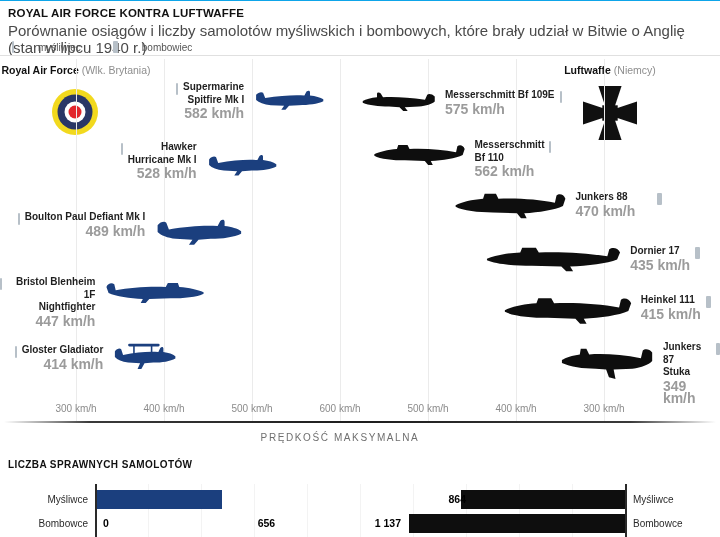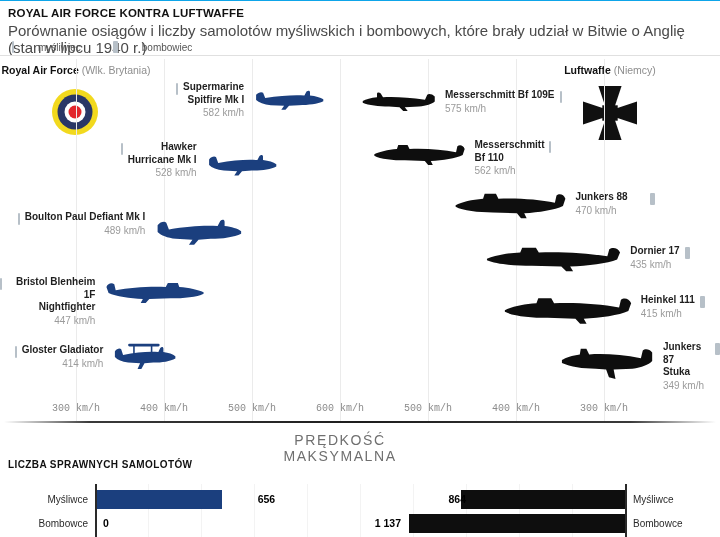--- a/index.html
+++ b/index.html
@@ -18,27 +18,27 @@
   
   .gridline{position:absolute;top:58px;height:362px;width:1px;background:#ebebeb;}
   .side-header{position:absolute;top:63px;width:220px;text-align:center;font-size:10.5px;color:#8d8d8d;}
   .side-header b{color:#111;}
   .emblem{position:absolute;}
   .plane{position:absolute;}
   .plane svg{display:block;width:100%;height:100%;}
   .plane-label{position:absolute;display:flex;gap:5px;align-items:flex-start;}
   .plane-label .names{font-size:10px;line-height:12.5px;font-weight:bold;color:#1f1f1f;}
   .plane-label.raf .names{text-align:right;}
-  .plane-label .speed{font-size:10px;font-weight:normal;color:#9b9b9b;margin-top:1px;}
+  .plane-label .speed{font-size:14px;font-weight:bold;color:#9b9b9b;margin-top:1px;}
   .plane-label .tickbar{margin-top:2px;}
-  .axis-tick{position:absolute;top:402px;width:70px;text-align:center;font-size:10px;color:#8b8b8b;font-family:Liberation Mono, monospace;}
+  .axis-tick{position:absolute;top:402px;width:70px;text-align:center;font-size:10px;color:#8b8b8b;}
   .axis-line{position:absolute;left:4px;top:420px;width:712px;height:2px;
     background:linear-gradient(to right, rgba(40,40,40,0), #3a3a3a 12%, #1d1d1d 50%, #3a3a3a 88%, rgba(40,40,40,0));}
   .axis-title{position:absolute;left:240px;top:431px;width:200px;text-align:center;
-    font-size:14px;letter-spacing:1.6px;color:#6f6f6f;}
+    font-size:10px;letter-spacing:1.6px;color:#6f6f6f;}
   
   .counts-title{position:absolute;left:8px;top:458px;font-size:10px;font-weight:bold;color:#111;letter-spacing:.4px;}
   .bgrid{position:absolute;top:483px;height:54px;width:1px;background:#f3f3f3;}
   .baxis{position:absolute;top:483px;height:54px;width:2px;background:#2a2a2a;}
   .bar{position:absolute;height:19px;}
   .bar-label{position:absolute;font-size:10px;color:#2a2a2a;}
   .bar-value{position:absolute;font-size:10.5px;font-weight:bold;color:#000;}
 </style>
 </head>
 <body>
@@ -259,21 +259,21 @@
       <div class="bgrid" style="left: 307px;"></div>
       <div class="bgrid" style="left: 360px;"></div>
       <div class="bgrid" style="left: 413px;"></div>
       <div class="bgrid" style="left: 466px;"></div>
       <div class="bgrid" style="left: 519px;"></div>
       <div class="bgrid" style="left: 572px;"></div>
       <div class="baxis" style="left: 95px;"></div>
       <div class="baxis" style="left: 625px;"></div>
       <div class="bar-label" style="right: 632px; top: 493px;">Myśliwce</div>
       <div class="bar" style="left: 97px; top: 489px; width: 124.64px; background: rgb(27, 63, 126);"></div>
-      <div class="bar-value" style="left: 229.64px; top: 492px; padding-left: 28px;">656</div>
+      <div class="bar-value" style="left: 229.64px; top: 516px; padding-left: 28px;">656</div>
       <div class="bar-label" style="right: 632px; top: 517px;">Bombowce</div>
       <div class="bar-value" style="left: 103px; top: 516px;">0</div>
       <div class="bar" style="left: 460.84px; top: 489px; width: 164.16px; background: rgb(14, 14, 14);"></div>
       <div class="bar-value" style="right: 254px; top: 492px;">864</div>
       <div class="bar-label" style="left: 633px; top: 493px;">Myśliwce</div>
       <div class="bar" style="left: 408.97px; top: 513px; width: 216.03px; background: rgb(14, 14, 14);"></div>
       <div class="bar-value" style="right: 319.03px; top: 516px;">1 137</div>
       <div class="bar-label" style="left: 633px; top: 517px;">Bombowce</div>
     </div>
 

